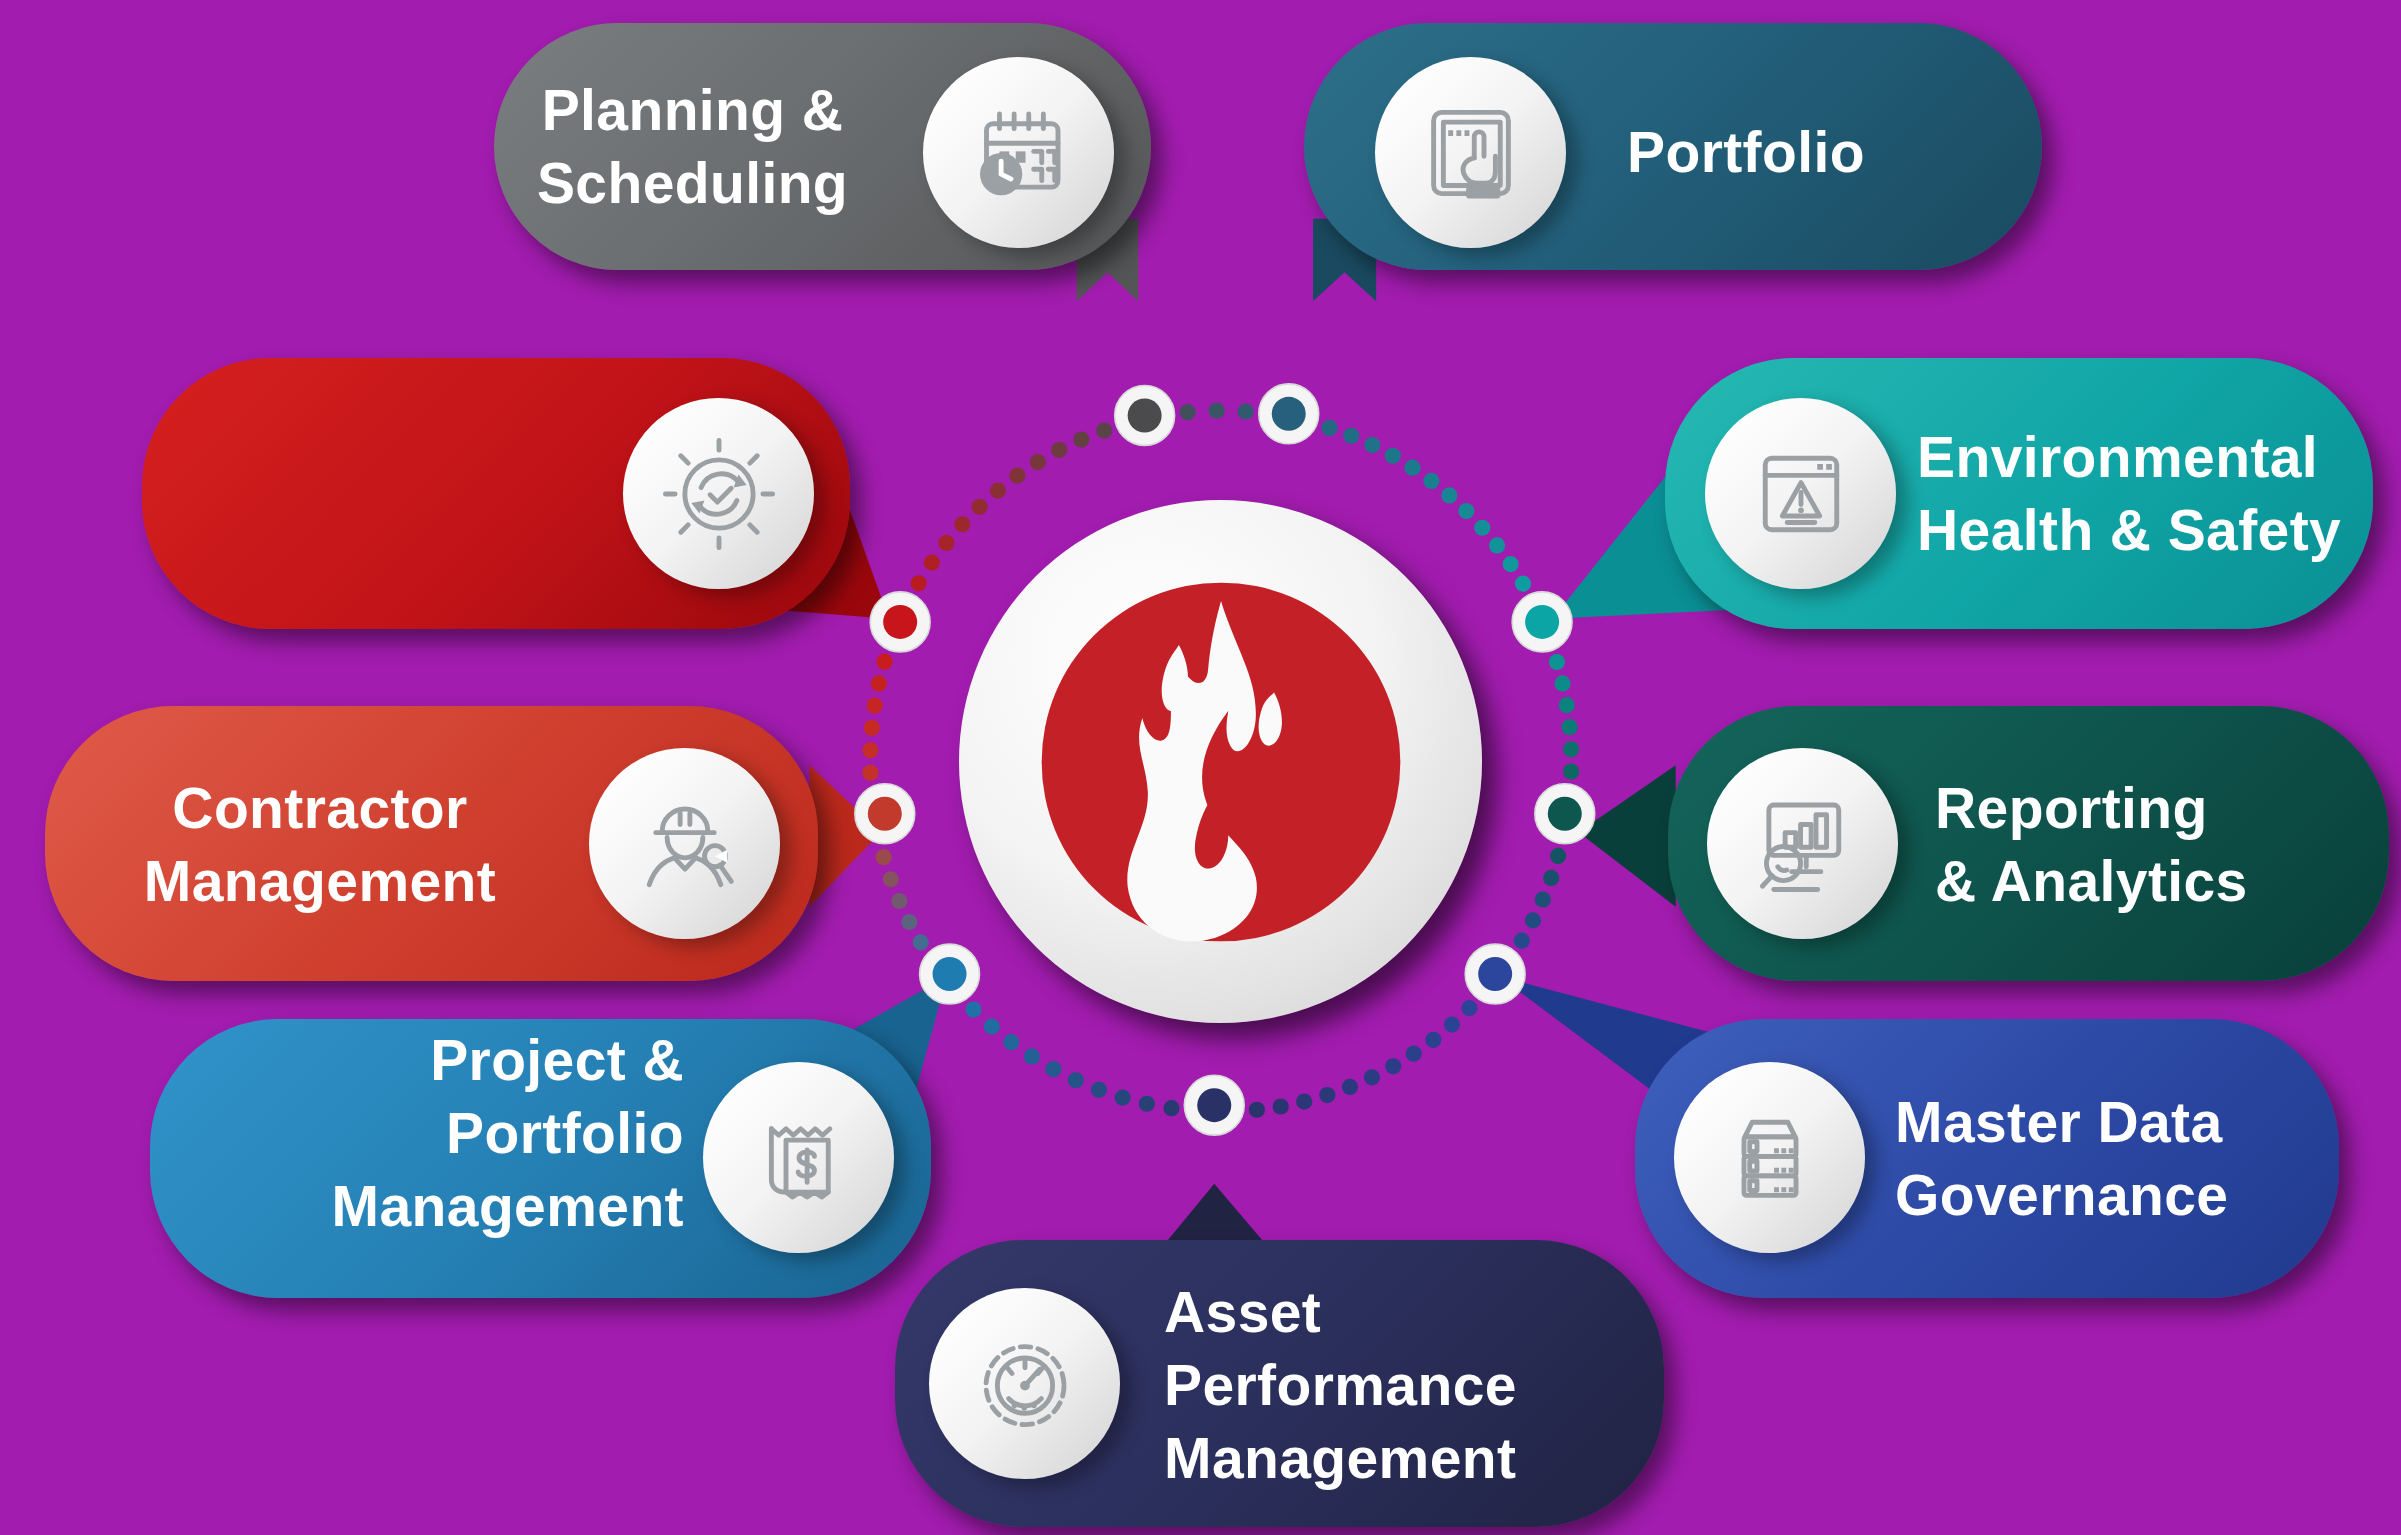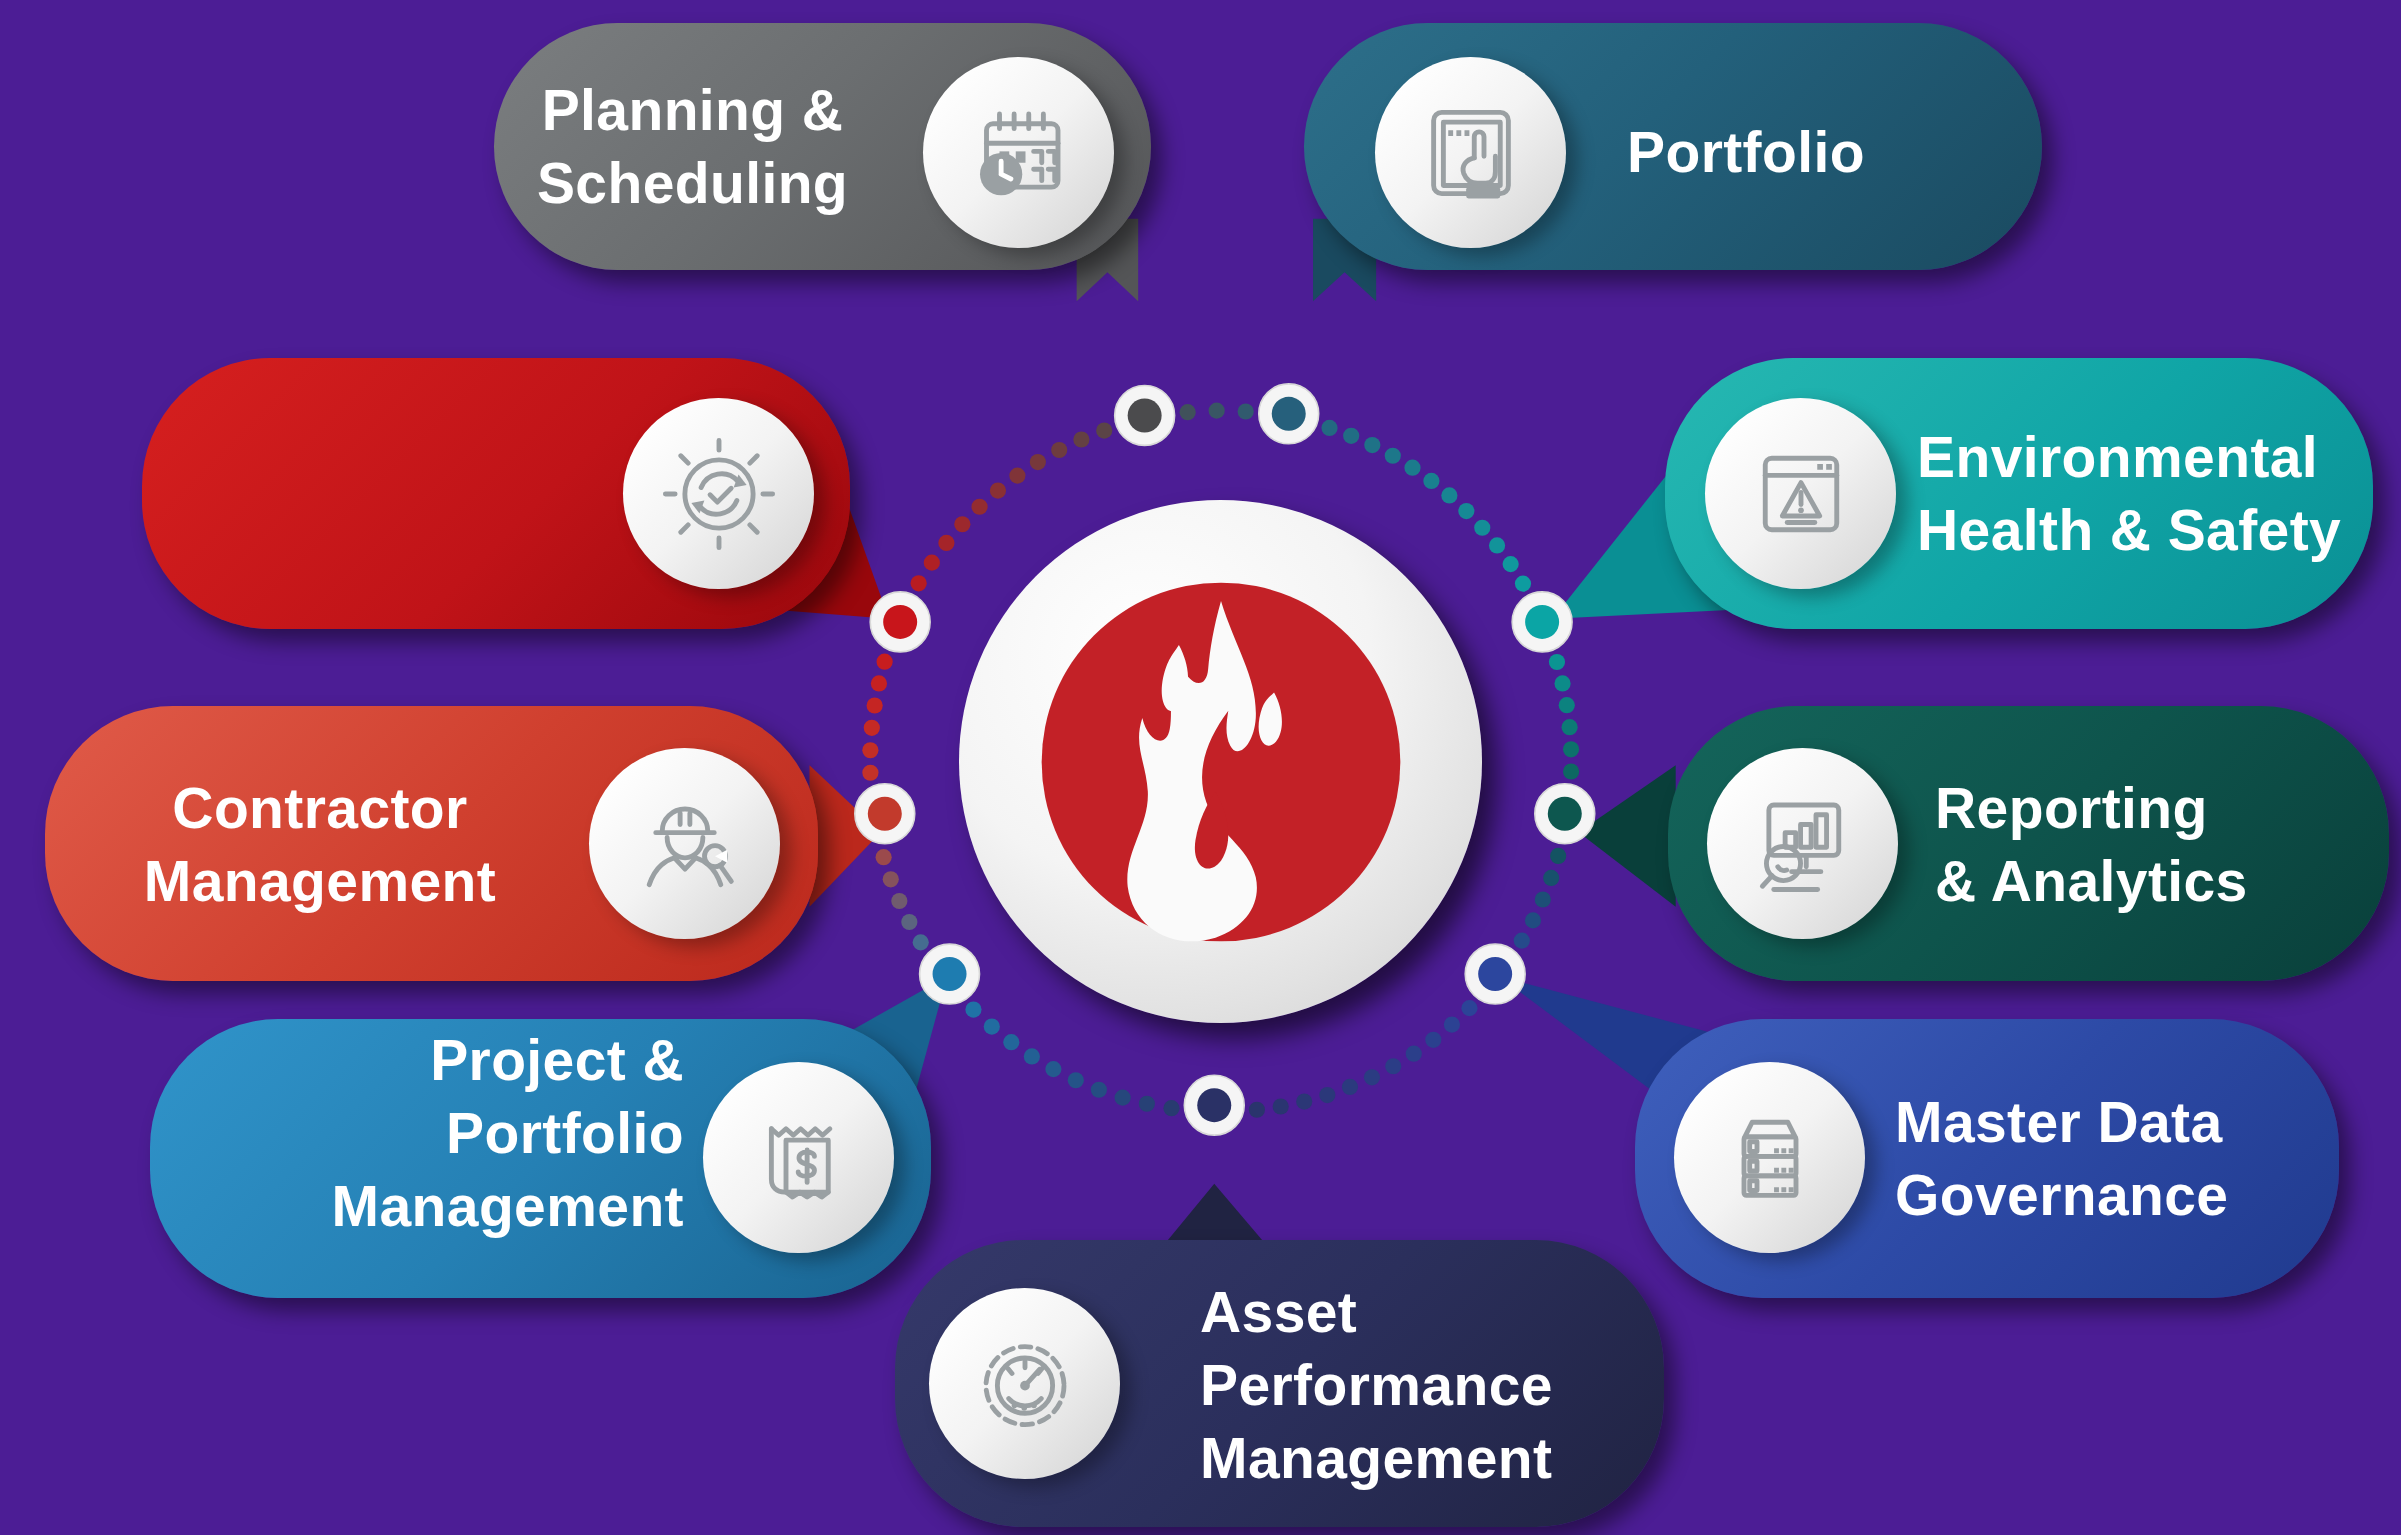--- a/index.html
+++ b/index.html
@@ -1,16 +1,16 @@
 <!DOCTYPE html>
 <html style="font-size:13px"><head>
 <meta charset="utf-8">
 <style>
   html,body{margin:0;padding:0;background:#000;}
-  .stage{position:relative;width:2401px;height:1536px;background:#4c1d95;overflow:hidden;
+  .stage{position:relative;width:2401px;height:1536px;background:#a21caf;overflow:hidden;
          font-family:"Liberation Sans",sans-serif;}
   svg.layer{position:absolute;left:0;top:0;pointer-events:none;}
   
   .hub{position:absolute;left:959px;top:500px;width:523px;height:523px;border-radius:50%;
        background:radial-gradient(circle at 36% 30%,#ffffff 0%,#f4f4f4 45%,#e2e2e2 72%,#cccccc 100%);
        box-shadow:14.6px 16px 24px rgba(0,0,0,.55);display:flex;align-items:center;justify-content:center;}
   .hub svg{width:366px;height:366px;}
   
   .bubble{position:absolute;border-radius:128px;box-shadow:11.3px 13px 21px rgba(0,0,0,.45);}
   .b0{left:494px;top:23px;width:657px;height:247px;background:linear-gradient(135deg,#7b7e80 0%,#6b6e70 45%,#545557 100%);}
@@ -41,21 +41,21 @@
   .label{position:absolute;color:#ffffff;font-size:57px;line-height:73px;font-weight:600;
          white-space:pre-line;letter-spacing:0.4px;}
   .l0{left:486px;top:74px;width:413px;text-align:center;}
   .l1{left:1627px;top:116px;width:389px;text-align:left;}
   .l2{left:166px;top:385px;width:413px;text-align:right;}
   .l3{left:1917px;top:421px;width:453px;text-align:left;}
   .l4{left:73px;top:772px;width:494px;text-align:center;}
   .l5{left:1935px;top:772px;width:437px;text-align:left;}
   .l6{left:198px;top:1024px;width:486px;text-align:right;}
   .l7{left:1895px;top:1086px;width:437px;text-align:left;}
-  .l8{left:1164px;top:1276px;width:478px;text-align:left;margin-left:36px;}
+  .l8{left:1164px;top:1276px;width:478px;text-align:left;}
 </style>
 </head>
 <body>
 
 <div class="stage">
 
   <svg class="layer" id="deco" width="2401" height="1536" viewBox="0 0 2966 1897">
       <circle cx="1642.369100176168" cy="528.3764524254633" r="10" fill="rgb(35,105,129)"></circle>
       <circle cx="1669.1602402812146" cy="538.1089986669257" r="10" fill="rgb(33,109,132)"></circle>
       <circle cx="1695.252988992588" cy="549.5831482718224" r="10" fill="rgb(31,114,135)"></circle>

